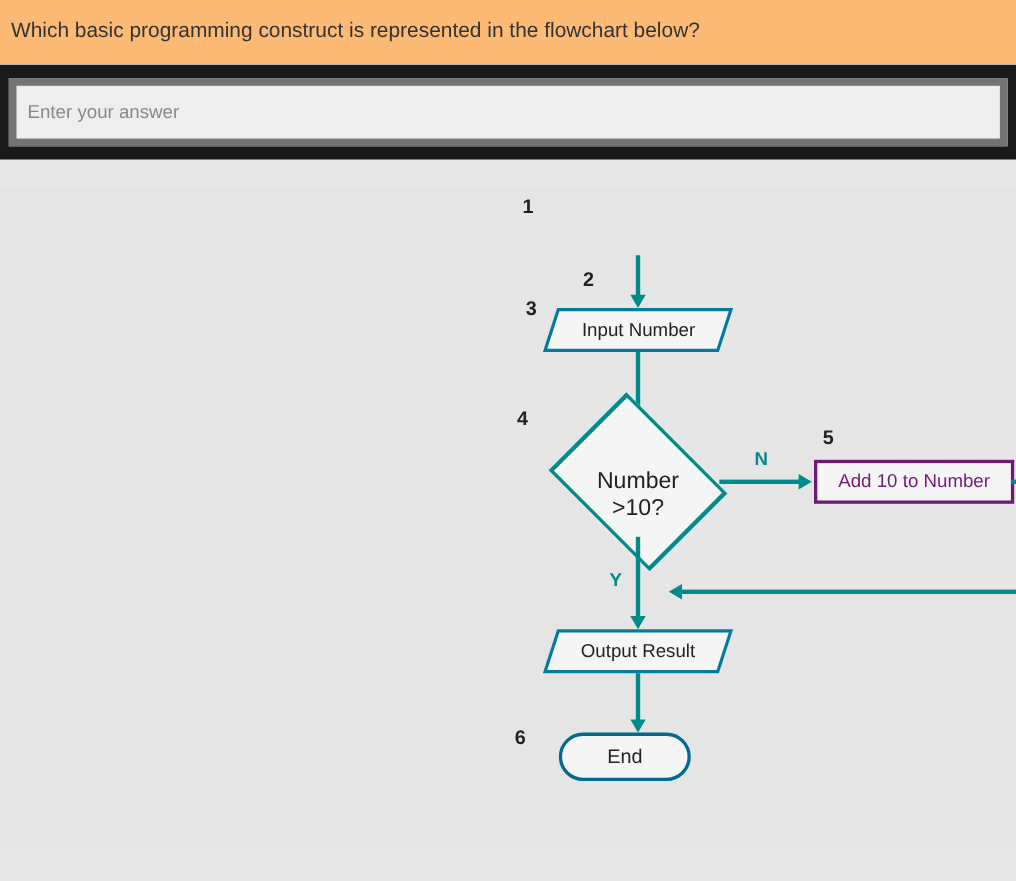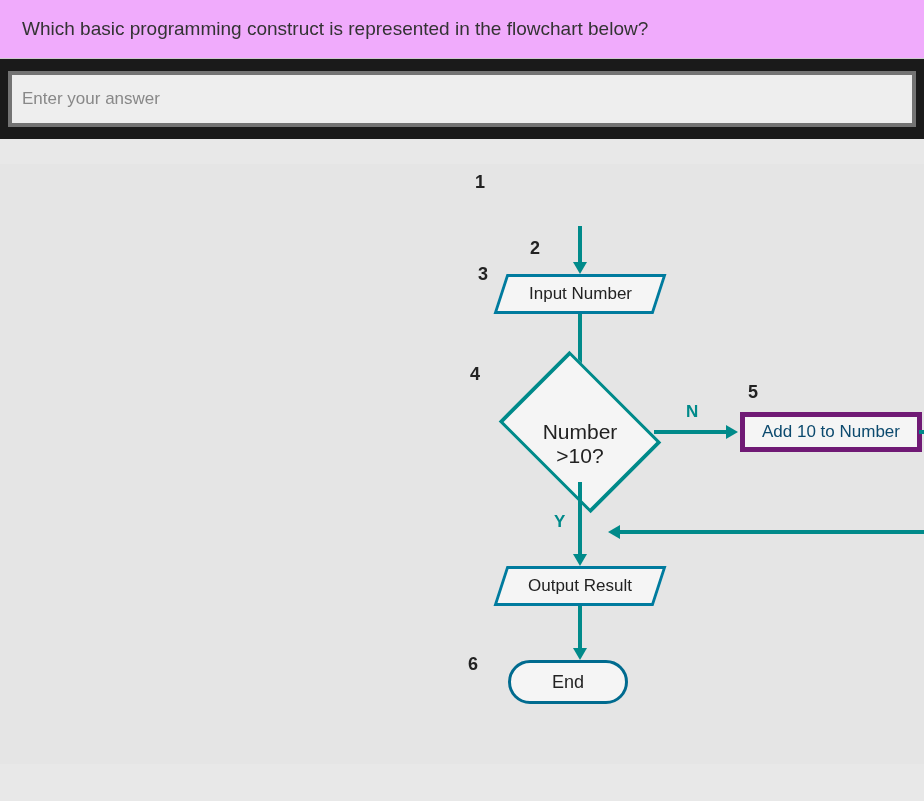--- a/index.html
+++ b/index.html
@@ -8,39 +8,39 @@
       box-sizing: border-box;
     }
     body {
       font-family: Arial, sans-serif;
       background: #e8e8e8;
       width: 924px;
       height: 801px;
       overflow: hidden;
     }
     .question-area {
-      background: #f0abfc;
-      padding: 18px 22px;
+      background: #fdba74;
+      padding: 18px 10px;
       border-bottom: 1px solid #ccc;
     }
     .question-text {
       font-size: 19px;
       color: #333;
     }
     .answer-container {
       background: #1a1a1a;
       padding: 12px 8px;
     }
     .answer-input {
       width: 100%;
       padding: 14px 10px;
       font-size: 17px;
       color: #999;
       background: #eeeeee;
-      border: 4px solid #737373;
+      border: 7px solid #737373;
     }
     .answer-input::placeholder {
       color: #888;
     }
     .flowchart-area {
       position: relative;
       width: 100%;
       height: 600px;
       background: #e5e5e5;
       margin-top: 25px;
@@ -99,27 +99,27 @@
       position: absolute;
       top: 38px;
       left: 15px;
       width: 110px;
       text-align: center;
       font-size: 21px;
       color: #222;
     }
     .rect-process {
       position: absolute;
-      border: 5px solid #701a75;
+      border: 3px solid #701a75;
       background: #f5f5f5;
       display: flex;
       align-items: center;
       justify-content: center;
       font-size: 17px;
-      color: #0c4a6e;
+      color: #701a75;
       padding: 8px 12px;
     }
     .arrow-line {
       position: absolute;
       background: #008a8a;
     }
     .arrow-head {
       position: absolute;
       width: 0;
       height: 0;

